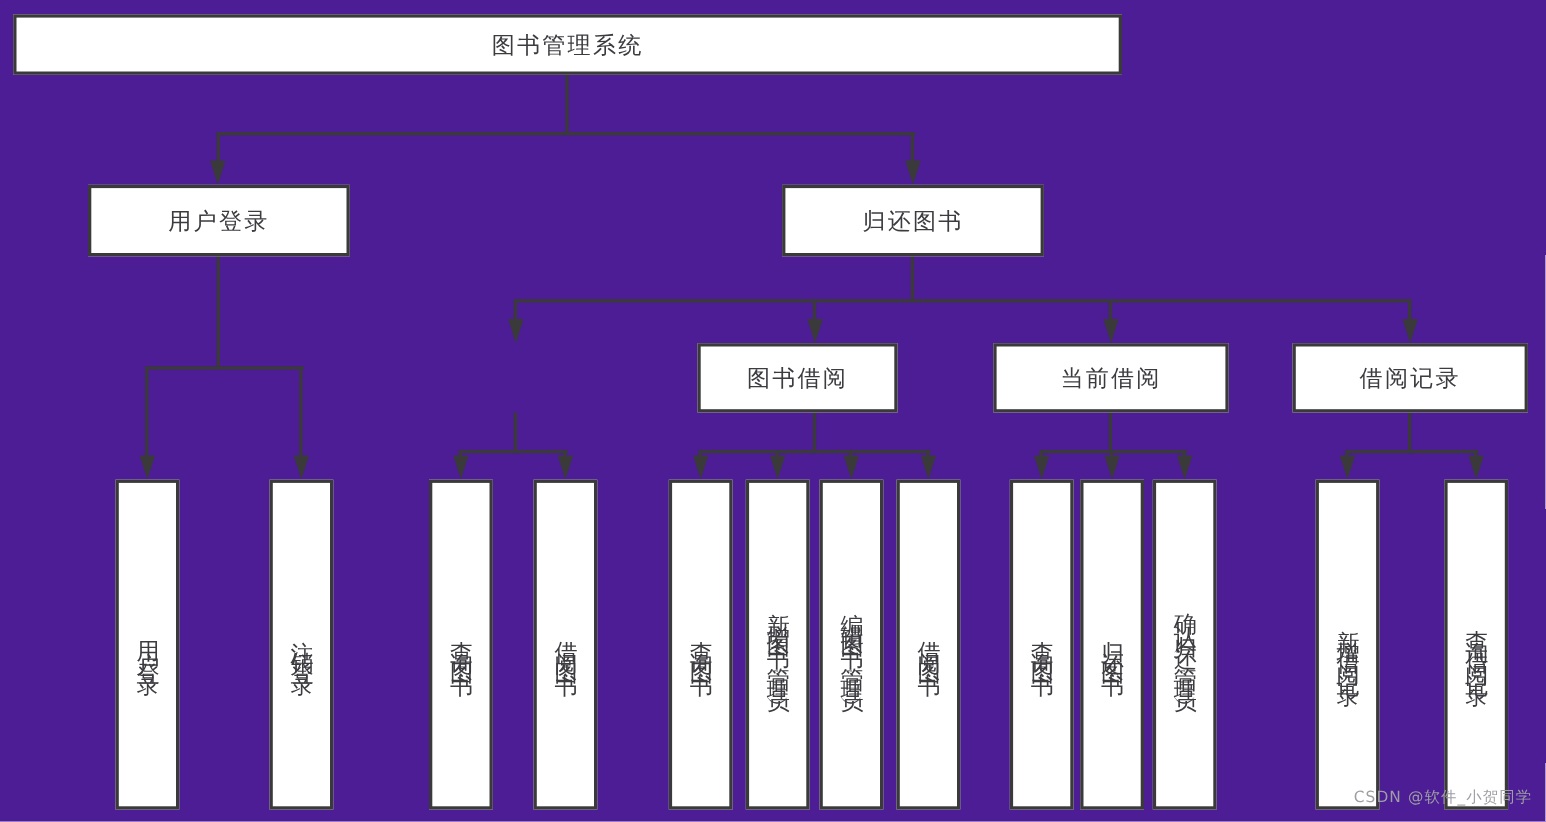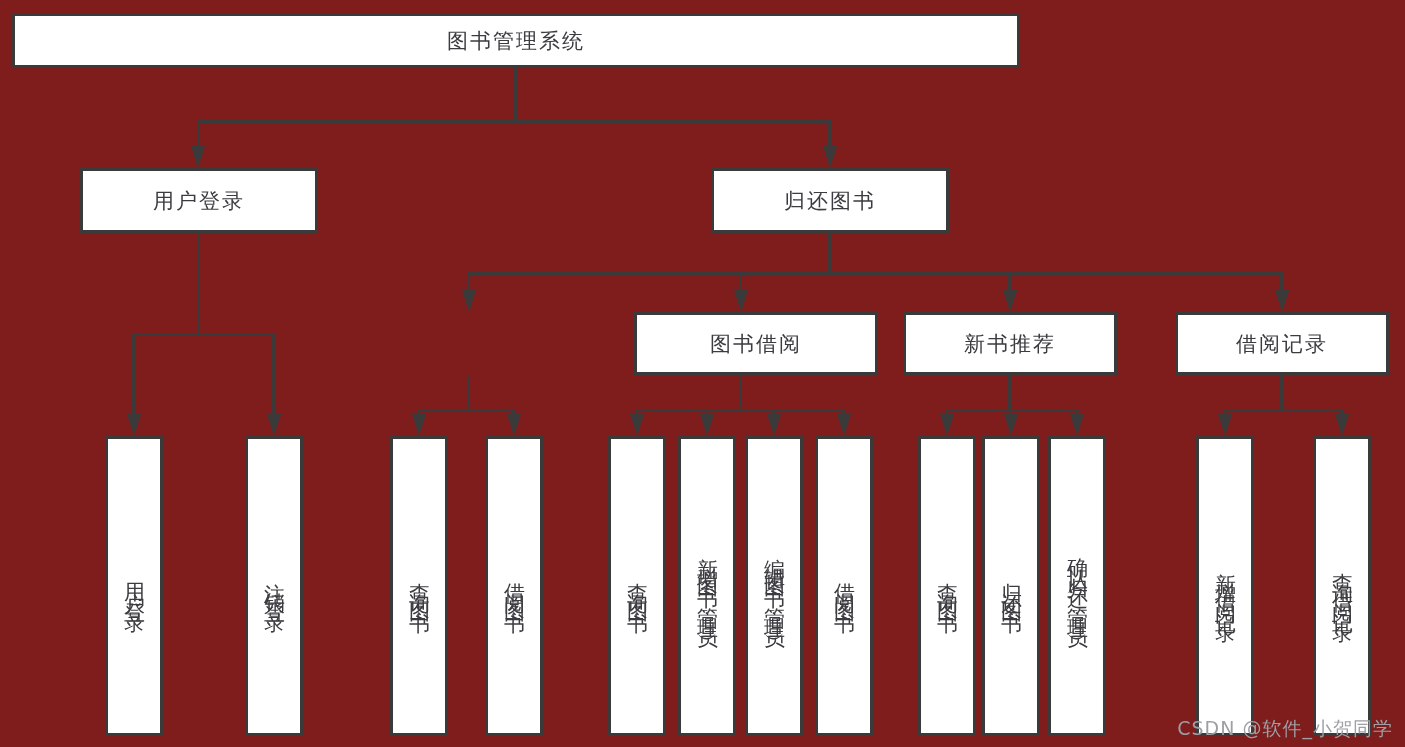--- a/index.html
+++ b/index.html
@@ -1,20 +1,20 @@
 <!DOCTYPE html>
 <html><head>
 <meta charset="utf-8">
 <style>
   html, body { margin: 0; padding: 0; background: #ffffff; }
   .canvas {
     position: relative;
     width: 1405px;
     height: 747px;
-    background: #7f1d1d;
+    background: #4c1d95;
     overflow: hidden;
     font-family: "DejaVu Sans", "Liberation Sans", sans-serif;
   }
   
   .ln { position: absolute; background: #3a3a3a; }
   
   .ah {
     position: absolute; width: 0; height: 0;
     border-left: 7px solid transparent;
     border-right: 7px solid transparent;
@@ -40,21 +40,21 @@
     text-orientation: mixed;
     font-size: 21px;
     letter-spacing: 10px;
     line-height: 1;
     color: #3b3b40;
   }
   .watermark {
     position: absolute;
     top: 716px;
     right: 12px;
-    font-size: 19px;
+    font-size: 14px;
     color: #9e9ea4;
     letter-spacing: 1px;
     z-index: 5;
     white-space: nowrap;
   }
 </style>
 </head>
 <body>
 
 <div class="canvas">
@@ -116,22 +116,22 @@
   <div class="ln" style="left:1223px; top:409px; width:3px; height:9px;"></div>
   <div class="ah" style="left:1218px; top:414px;"></div>
   <div class="ln" style="left:1340px; top:409px; width:3px; height:9px;"></div>
   <div class="ah" style="left:1335px; top:414px;"></div>
 
   <div class="node" style="left:12px; top:13px; width:1008px; height:55px;">图书管理系统</div>
 
   <div class="node" style="left:80px; top:168px; width:238px; height:65px;">用户登录</div>
   <div class="node" style="left:711px; top:168px; width:238px; height:65px;">归还图书</div>
 
-  <div class="node" style="left:634px; top:312px; width:244px; height:63px;">图书借阅</div>
-  <div class="node" style="left:903px; top:312px; width:214px; height:63px;">新书推荐</div>
+  <div class="node" style="left:634px; top:312px; width:182px; height:63px;">图书借阅</div>
+  <div class="node" style="left:903px; top:312px; width:214px; height:63px;">当前借阅</div>
   <div class="node" style="left:1175px; top:312px; width:214px; height:63px;">借阅记录</div>
 
   <div class="node leaf" style="left:105px;">
     <span class="vt">用户登录</span>
   </div>
   <div class="node leaf" style="left:245px;">
     <span class="vt">注销登录</span>
   </div>
 
   <div class="node leaf" style="left:390px;">

